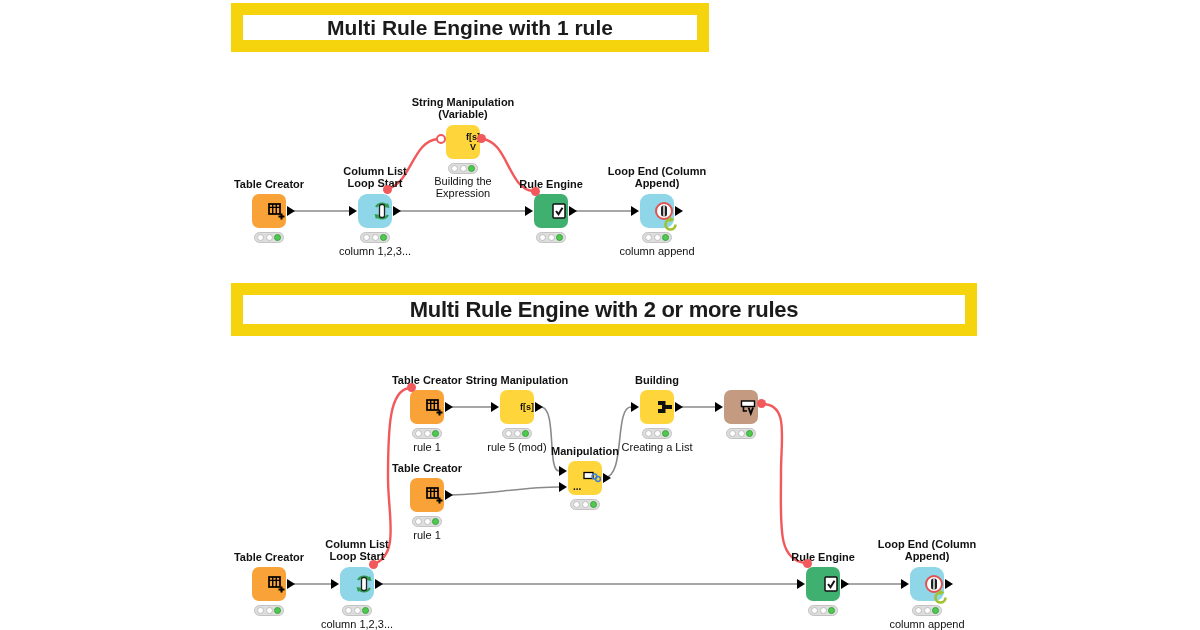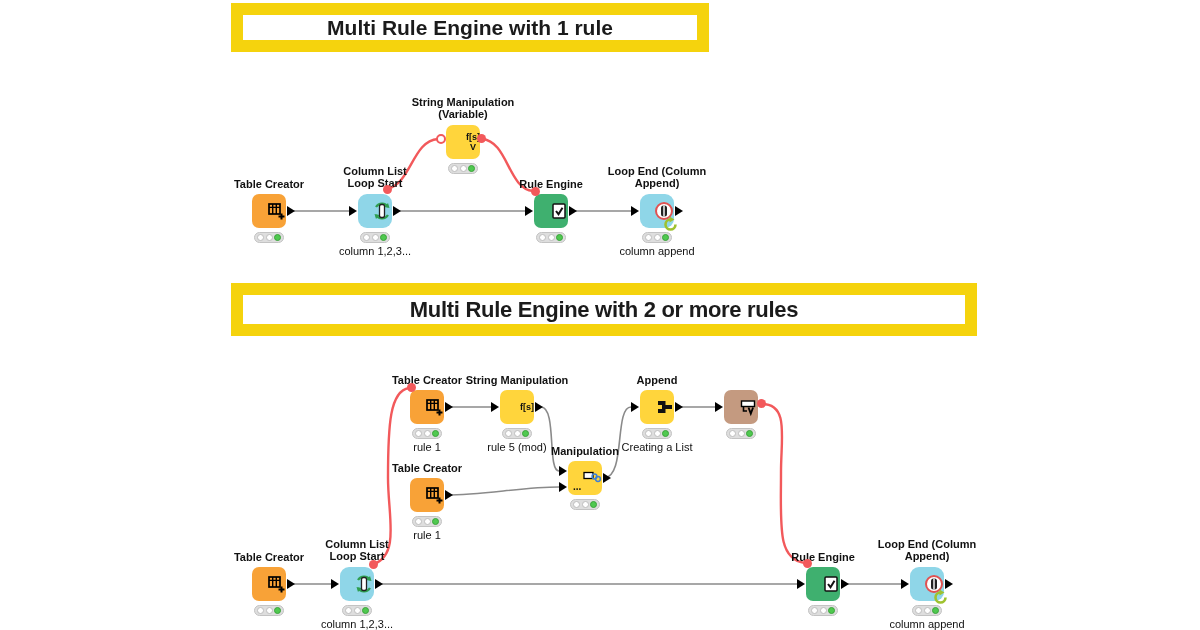--- a/index.html
+++ b/index.html
@@ -112,20 +112,22 @@
       <span class="sub">V</span>
     </div>
   </div>
   <span class="fv-dot fv-hollow" style="left:436px;top:134px"></span>
   <span class="fv-dot" style="left:477px;top:134px"></span>
   <div class="tl" style="left:448px;top:163px">
     <span class="dot"></span>
       <span class="dot"></span>
       <span class="dot on"></span>
   </div>
+  <div class="lbl" style="left:383px;top:176px">Building the
+Expression</div>
 
   <div class="lbl bold" style="left:471px;top:179px">Rule Engine</div>
   <div class="node green" style="left:534px;top:194px">
     <span class="port pin"></span>
     <span class="port pout"></span>
     <svg width="18" height="18" viewBox="0 0 18 18">
       <rect x="3" y="2" width="12" height="14" rx="1" fill="#fff" stroke="#111" stroke-width="1.5"></rect>
       <path d="M6,9 l2.5,3.2 4,-6.5" stroke="#111" stroke-width="2" fill="none"></path>
     </svg>
   </div>
@@ -181,21 +183,21 @@
     <span class="port pout"></span>
     <div class="ictext"><span>f[s]</span></div>
   </div>
   <div class="tl" style="left:502px;top:428px">
     <span class="dot"></span>
       <span class="dot"></span>
       <span class="dot on"></span>
   </div>
   <div class="lbl" style="left:437px;top:442px">rule 5 (mod)</div>
 
-  <div class="lbl bold" style="left:577px;top:375px">Append</div>
+  <div class="lbl bold" style="left:577px;top:375px">Building</div>
   <div class="node yellow" style="left:640px;top:390px">
     <span class="port pin"></span>
     <span class="port pout"></span>
     <svg width="18" height="18" viewBox="0 0 18 18">
       <g fill="#111">
         <rect x="2" y="3" width="7" height="4"></rect>
         <rect x="2" y="11" width="7" height="4"></rect>
         <rect x="6" y="3" width="3.5" height="12"></rect>
         <rect x="8" y="7" width="8" height="4"></rect>
       </g>

